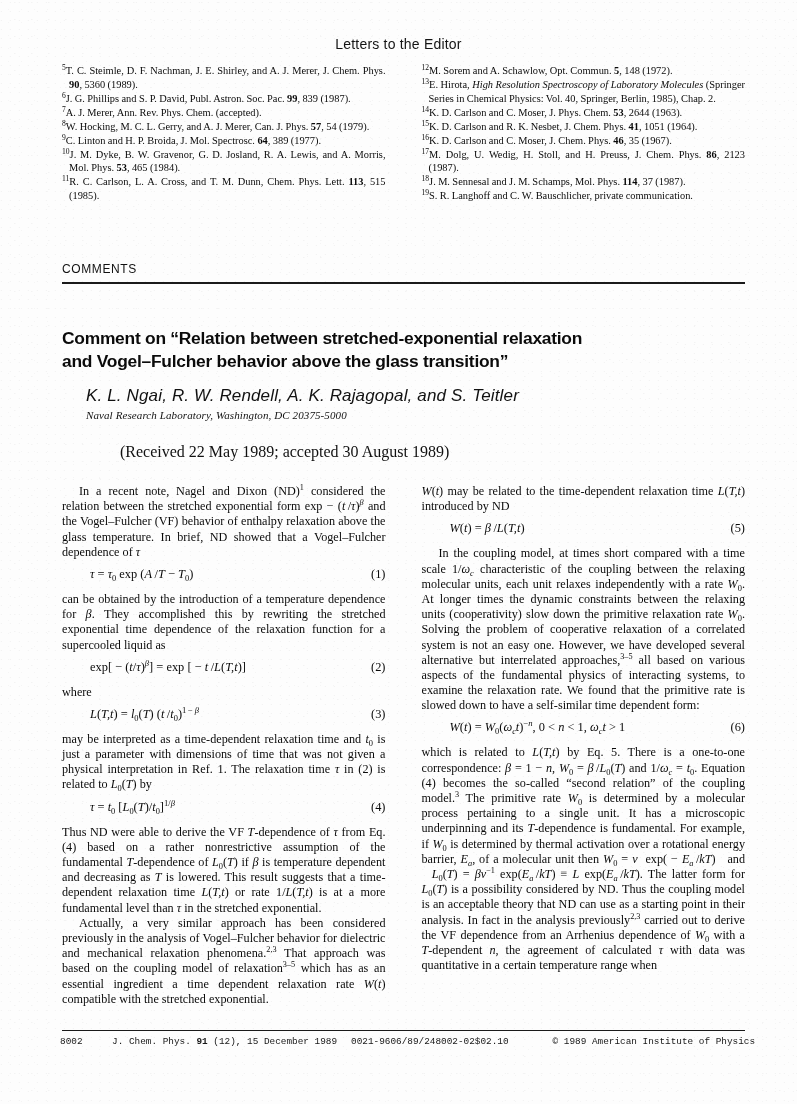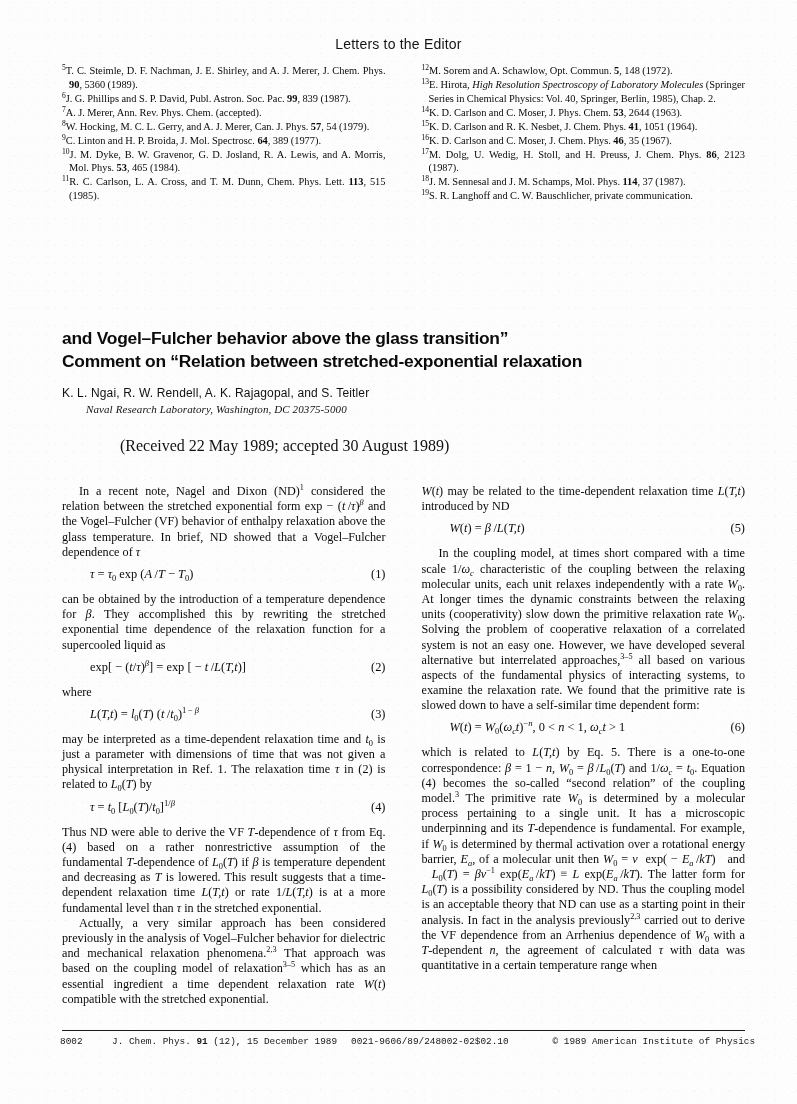--- a/index.html
+++ b/index.html
@@ -99,24 +99,26 @@
   .art-title {
     font-family: "Liberation Sans", sans-serif;
     font-weight: bold;
     font-size: 17.4px;
     line-height: 1.30;
     letter-spacing: -0.25px;
     color: #0b0b0b;
   }
   .authors {
     font-family: "Liberation Sans", sans-serif;
-    font-size: 12px;
+    font-size: 17px;
     margin-top: 14px;
+    margin-left: 24px;
     letter-spacing: 0.15px;
     color: #111;
+    font-style: italic;
   }
   .affil {
     font-family: "Liberation Serif", serif;
     font-style: italic;
     font-size: 11px;
     margin-top: 3px;
     margin-left: 24px;
     letter-spacing: 0.1px;
     color: #111;
   }
@@ -220,25 +222,29 @@
         <div class="ref"><sup>13</sup>E. Hirota, <i>High Resolution Spectroscopy of Laboratory Molecules</i> (Springer Series in Chemical Physics: Vol. 40, Springer, Berlin, 1985), Chap. 2.</div>
         <div class="ref"><sup>14</sup>K. D. Carlson and C. Moser, J. Phys. Chem. <b>53</b>, 2644 (1963).</div>
         <div class="ref"><sup>15</sup>K. D. Carlson and R. K. Nesbet, J. Chem. Phys. <b>41</b>, 1051 (1964).</div>
         <div class="ref"><sup>16</sup>K. D. Carlson and C. Moser, J. Chem. Phys. <b>46</b>, 35 (1967).</div>
         <div class="ref"><sup>17</sup>M. Dolg, U. Wedig, H. Stoll, and H. Preuss, J. Chem. Phys. <b>86</b>, 2123 (1987).</div>
         <div class="ref"><sup>18</sup>J. M. Sennesal and J. M. Schamps, Mol. Phys. <b>114</b>, 37 (1987).</div>
         <div class="ref"><sup>19</sup>S. R. Langhoff and C. W. Bauschlicher, private communication.</div>
       </div>
   </div>
 
+  <div class="section-head-wrap">
+    <div class="section-head">COMMENTS</div>
+    <div class="rule-thick"></div>
+  </div>
 
   <div class="title-block">
     <div class="art-title">
+      <div>Comment on “Relation between stretched-exponential relaxation</div>
       <div>and Vogel–Fulcher behavior above the glass transition”</div>
-      <div>Comment on “Relation between stretched-exponential relaxation</div>
     </div>
     <div class="authors">K. L. Ngai, R. W. Rendell, A. K. Rajagopal, and S. Teitler</div>
     <div class="affil">Naval Research Laboratory, Washington, DC 20375-5000</div>
     <div class="received">(Received 22 May 1989; accepted 30 August 1989)</div>
   </div>
 
   <div class="cols body-cols">
     <div class="col" id="body-col-left">
         <p class="para indent">In a recent note, Nagel and Dixon (ND)<sup>1</sup> considered the relation between the stretched exponential form exp − (<i>t</i> /<i>τ</i>)<sup><i>β</i></sup> and the Vogel–Fulcher (VF) behavior of enthalpy relaxation above the glass temperature. In brief, ND showed that a Vogel–Fulcher dependence of <i>τ</i></p>
         <div class="eq"><span><i>τ</i> = <i>τ</i><sub>0</sub> exp (<i>A</i> /<i>T</i> − <i>T</i><sub>0</sub>)</span><span class="eqnum">(1)</span></div>

